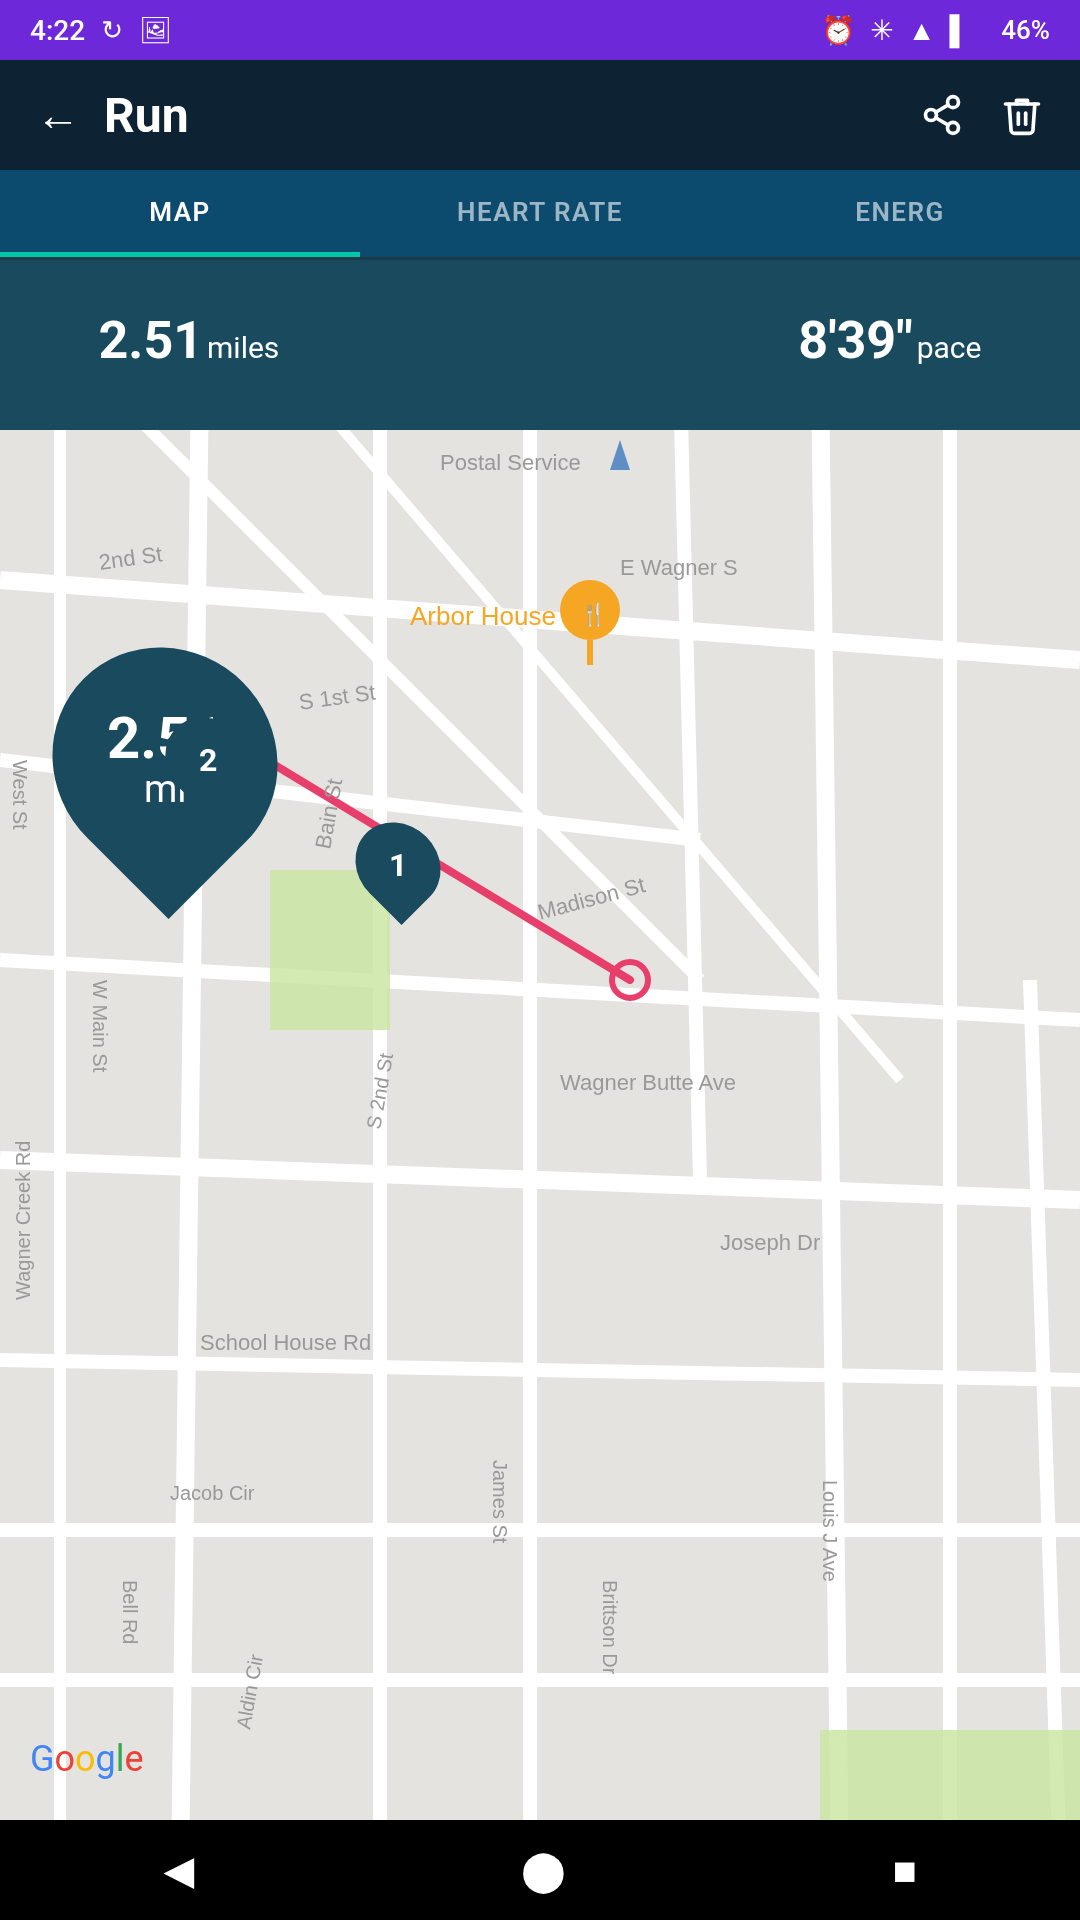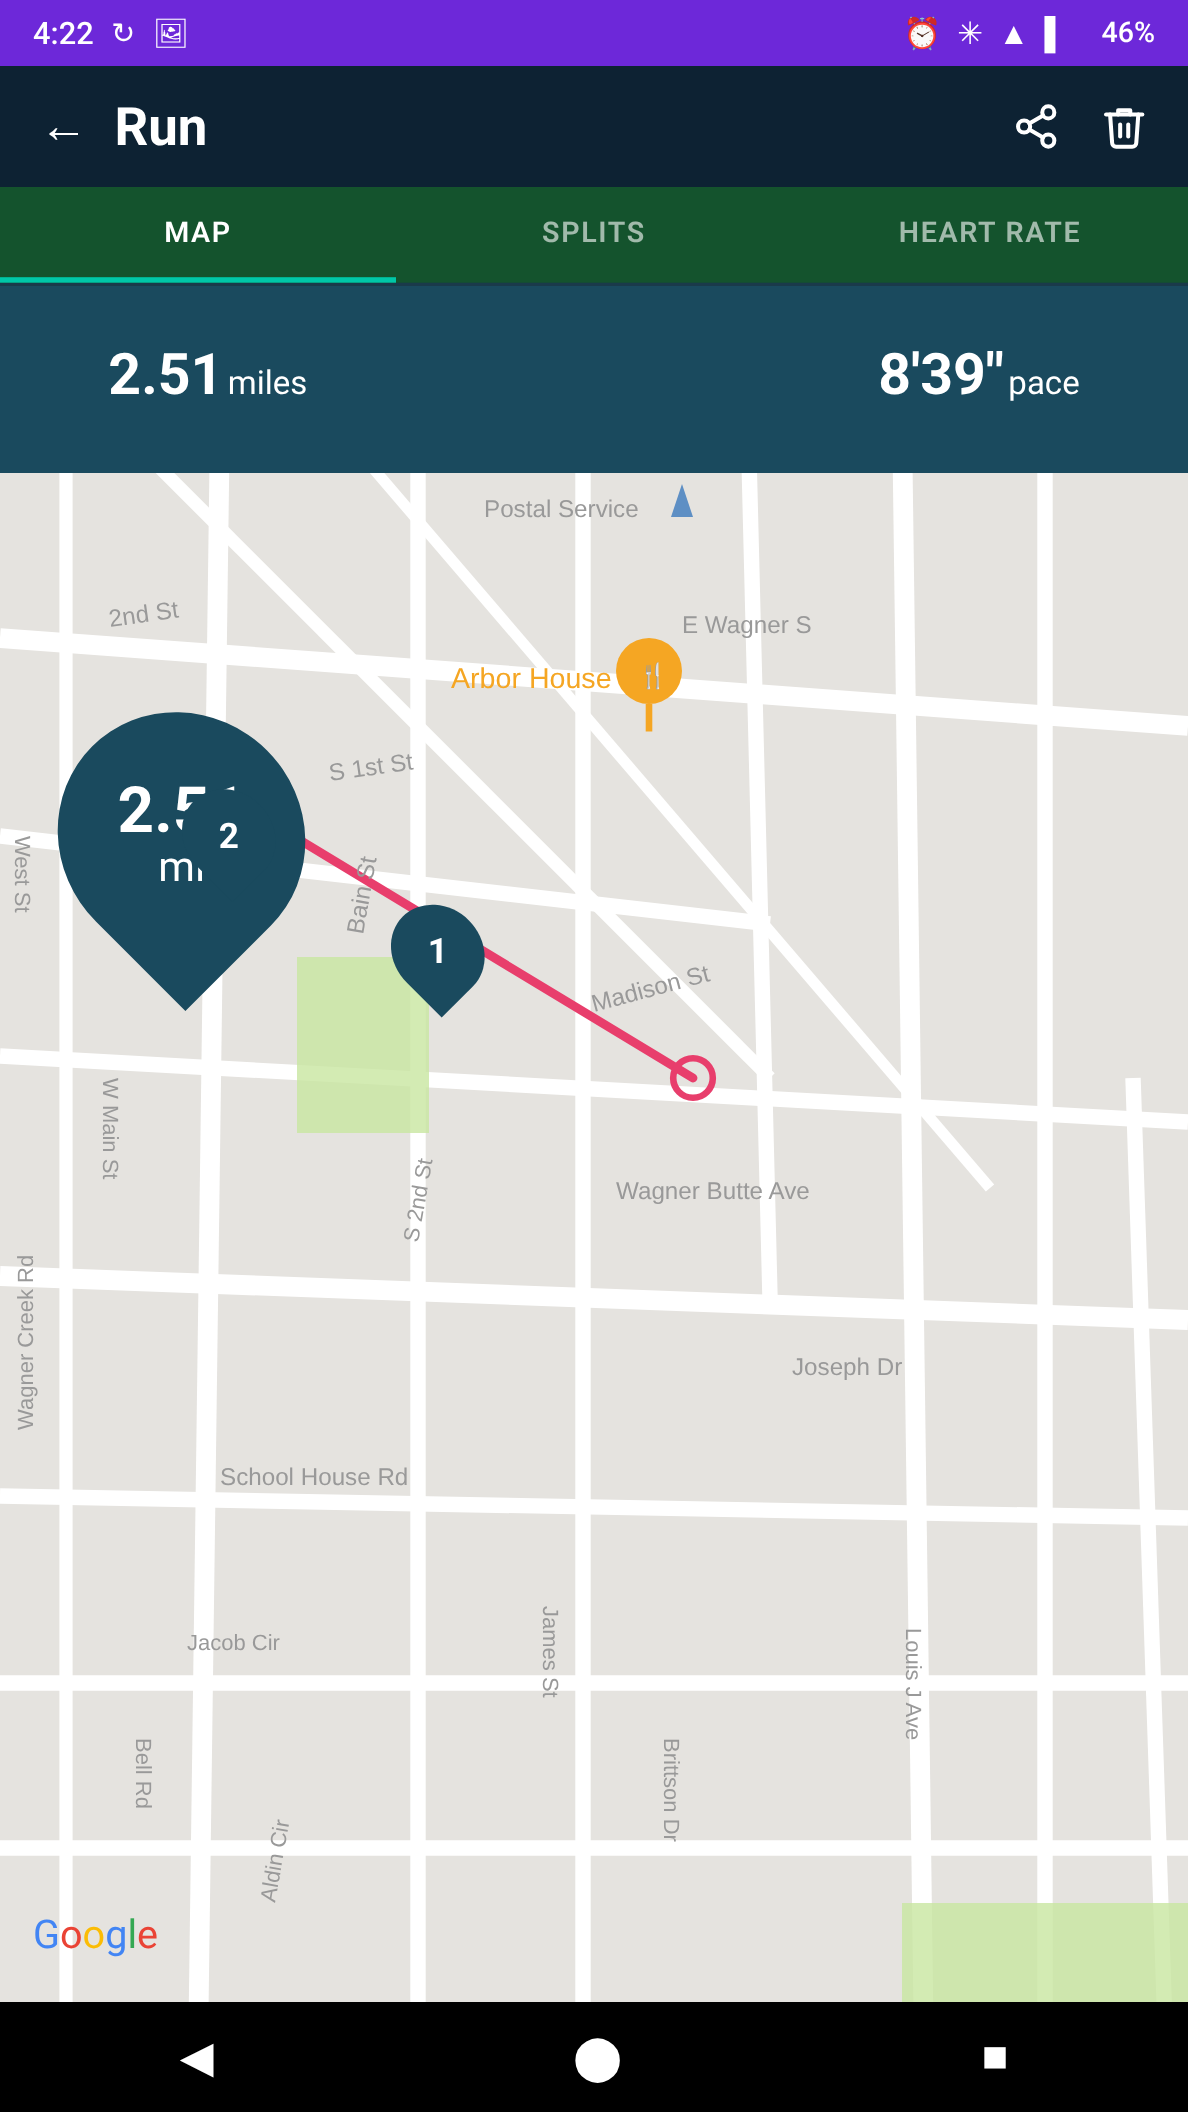--- a/index.html
+++ b/index.html
@@ -76,21 +76,21 @@
       background: none;
       border: none;
       display: flex;
       align-items: center;
     }
 
     
     .tabs {
       width: 100%;
       height: 90px;
-      background: #14532d;
+      background: #0c4a6e;
       display: flex;
       align-items: flex-end;
       border-bottom: 3px solid #1a3a4a;
     }
 
     .tab {
       flex: 1;
       height: 90px;
       display: flex;
       align-items: center;
@@ -337,24 +337,24 @@
       </svg>
     </button>
   </div>
 </div>
 
 <div class="tabs">
   <div class="tab active">
     <span>MAP</span>
   </div>
   <div class="tab">
-    <span>SPLITS</span>
+    <span>HEART RATE</span>
   </div>
   <div class="tab">
-    <span>HEART RATE</span>
+    <span>ENERG</span>
   </div>
 </div>
 
 <div class="stats-bar">
   <div class="stats-row">
     <div class="stat-item">
       <span class="stat-value">2.51</span>
       <span class="stat-unit"> <span>miles</span></span>
     </div>
     <div class="stat-divider"></div>

